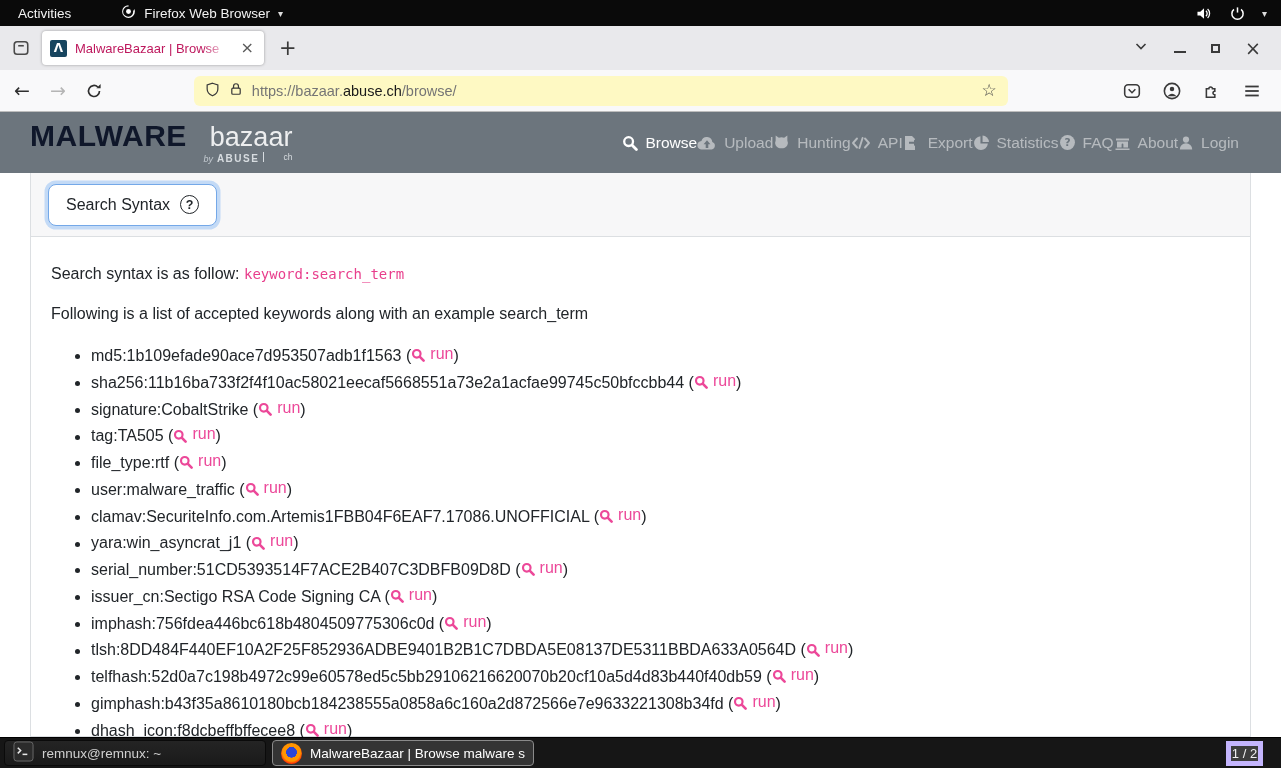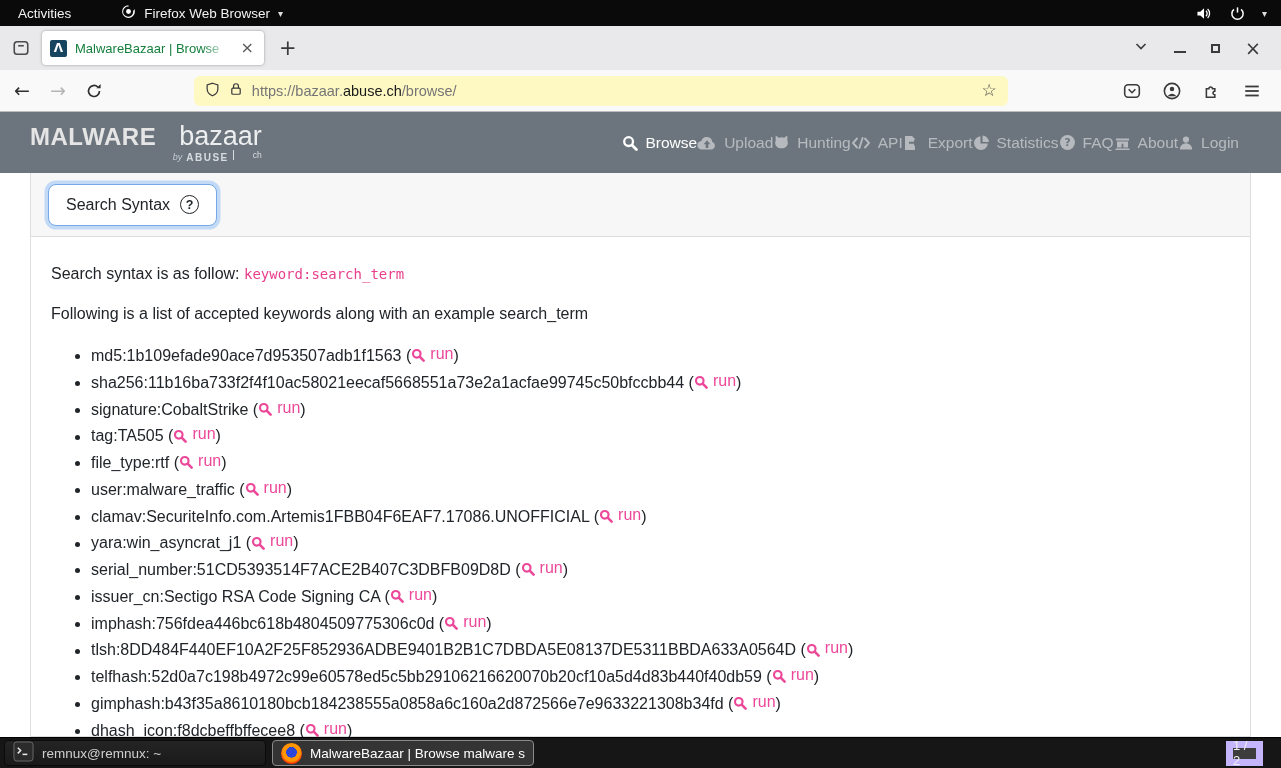--- a/index.html
+++ b/index.html
@@ -19,21 +19,21 @@
 
   
   .tabstrip { height:44px; flex:0 0 44px; background:#e9e9ec; display:flex; align-items:center; padding:0 12px; }
   .ffview { margin-right:12px; display:flex; }
   .tab { width:222px; height:34px; background:#fff; border-radius:4px;
          box-shadow:0 0 3px rgba(0,0,0,.35); display:flex; align-items:center;
          padding:0 8px; gap:8px; }
   .favicon { width:17px; height:17px; flex:0 0 17px; background:#17455f; color:#fff; border-radius:2px;
              display:flex; align-items:center; justify-content:center;
              font-size:12px; font-weight:bold; font-family:"DejaVu Sans",sans-serif; }
-  .tab-title { flex:1; font-size:13px; color:#15803d; white-space:nowrap; overflow:hidden;
+  .tab-title { flex:1; font-size:13px; color:#be185d; white-space:nowrap; overflow:hidden;
                -webkit-mask-image:linear-gradient(to right,#000 82%,transparent 98%);
                mask-image:linear-gradient(to right,#000 82%,transparent 98%); }
   .tab-close { font-family:"DejaVu Sans",sans-serif; font-size:16px; color:#5a5a5a; line-height:1; padding:0 2px; }
   .newtab { margin-left:15px; font-family:"DejaVu Sans",sans-serif; font-size:21px; color:#3a3a3a; line-height:1; }
   .ts-right { margin-left:auto; display:flex; align-items:center; gap:25px; padding-right:8px; }
   .win-min { width:12px; border-bottom:2px solid #3a3a3a; height:2px; margin-top:8px; }
   .win-restore { width:9px; height:9px; border:2px solid #3a3a3a; }
   .win-close { font-family:"DejaVu Sans",sans-serif; font-size:19px; color:#3a3a3a; line-height:1; }
 
   
@@ -50,21 +50,21 @@
   .url-domain { color:#1a1a1a; }
   .url-spacer { flex:1; }
   .bookmark-star { font-family:"DejaVu Sans",sans-serif; font-size:17px; color:#4a4a4a; line-height:1; }
   .toolbar-right { margin-left:auto; display:flex; align-items:center; gap:22px; padding-right:6px; }
   .toolbar-right svg { display:block; }
 
   
   .site-header { height:61px; flex:0 0 61px; background:#6c757d; display:flex; align-items:center; padding-left:30px; }
   .logo { display:flex; flex-direction:column; }
   .logo-row { display:flex; align-items:baseline; }
-  .logo-bold { font-size:24px; font-weight:bold; color:#e5e5e5; letter-spacing:.5px; line-height:1; }
+  .logo-bold { font-size:30px; font-weight:bold; color:#0f172a; letter-spacing:.5px; line-height:1; }
   .logo-light { font-size:27px; color:rgba(255,255,255,.88); margin-left:23px; line-height:1; }
   .logo-byline { align-self:flex-end; margin-top:2px; font-size:10px; color:#d7dce0; display:flex; align-items:center; gap:4px; }
   .byline-by { font-style:italic; font-size:9px; color:#c3cad0; }
   .byline-brand { letter-spacing:1.5px; font-weight:bold; }
   .byline-tld { border-left:1px solid #d7dce0; padding-left:19px; font-size:8.5px; transform:translateY(-2px); }
   .site-nav { margin-left:auto; margin-right:42px; display:flex; align-items:center; font-size:15.5px; }
   .nav-item { display:flex; align-items:center; gap:7px; color:rgba(255,255,255,.5); text-decoration:none; cursor:pointer; }
   .nav-item svg { display:block; }
   .nav-item.active { color:#fff; }
 
@@ -91,21 +91,21 @@
   
   .taskbar { height:31px; flex:0 0 31px; background:#161616; border-top:1px solid #000;
              display:flex; align-items:center; padding:0 4px; gap:6px; }
   .task-btn { width:262px; height:26px; border-radius:4px; display:flex; align-items:center; gap:8px;
               padding:0 8px; background:linear-gradient(#242424,#1a1a1a); border:1px solid #0a0a0a;
               color:#cfcfcf; font-size:13.5px; cursor:pointer; }
   .task-btn.active { background:#343434; border:1px solid #8a8a8a; color:#fff; }
   .task-label { white-space:nowrap; overflow:hidden; }
   .ff-orb { width:21px; height:21px; flex:0 0 21px; border-radius:50%;
             background:radial-gradient(circle at 50% 44%, #2b46d8 0 33%, #ff9500 35% 56%, #ff3002 72%, #c7007f 100%); }
-  .ws-indicator { margin-left:auto; margin-right:14px; width:37px; height:25px; border:7px solid #c4b5fd;
+  .ws-indicator { margin-left:auto; margin-right:14px; width:37px; height:25px; border:5px solid #c4b5fd;
                   background:#3d3d3d; color:#f0f0f0; display:flex; align-items:center; justify-content:center;
                   font-size:13px; }
 </style>
 </head>
 <body>
 
 <div class="screen">
 
   <div class="gnome-bar">
     <div class="gb-left">

